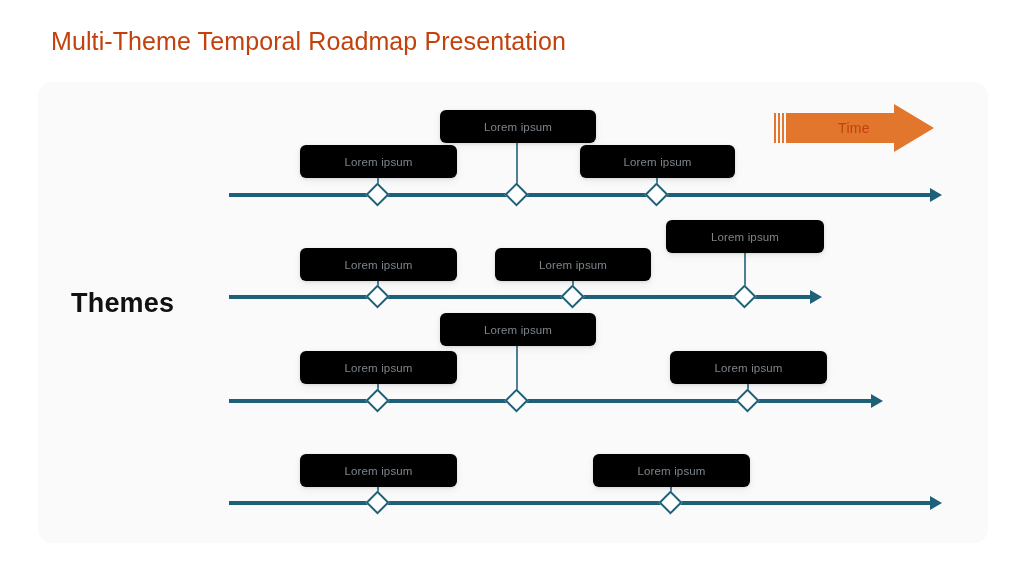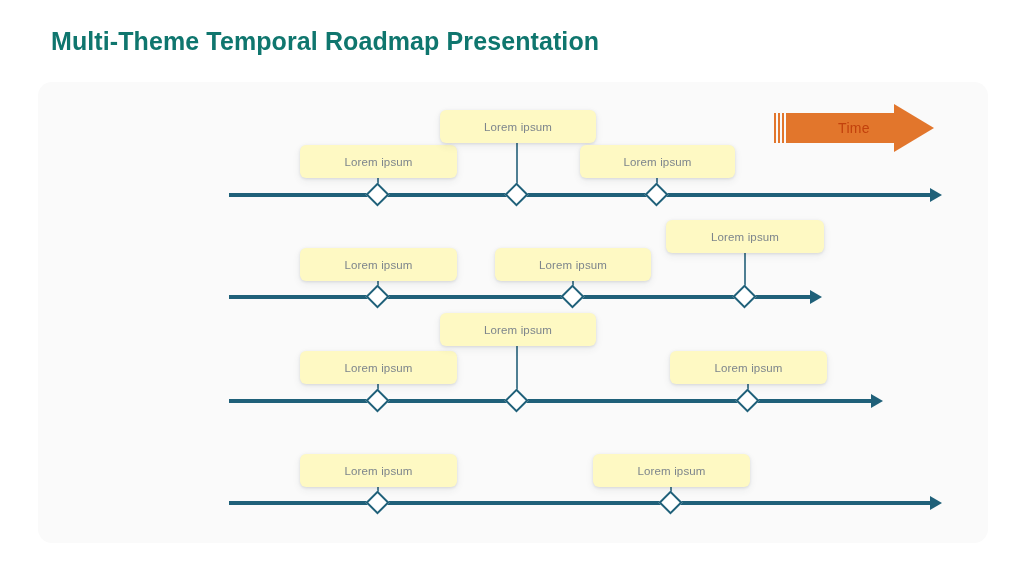--- a/index.html
+++ b/index.html
@@ -17,22 +17,22 @@
     position: relative;
     width: 1024px;
     height: 576px;
     background: #ffffff;
   }
   .slide-title {
     position: absolute;
     left: 51px;
     top: 27px;
     font-size: 25px;
-    font-weight: 700;
-    color: #0f766e;
+    font-weight: 400;
+    color: #c2410c;
     letter-spacing: 0.1px;
     white-space: nowrap;
     text-align: center;
   }
   .panel {
     position: absolute;
     left: 38px;
     top: 82px;
     width: 950px;
     height: 461px;
@@ -119,21 +119,21 @@
     transform: rotate(45deg);
   }
   .stem {
     position: absolute;
     width: 1.4px;
     background: #4f7f93;
   }
   .card {
     position: absolute;
     height: 33px;
-    background: #fef9c3;
+    background: #000000;
     border-radius: 6px;
     box-shadow: 0 1px 3px rgba(40,50,60,0.13), 0 3px 8px rgba(40,50,60,0.07);
     display: flex;
     align-items: center;
     justify-content: center;
   }
   .card-label {
     font-size: 11.5px;
     color: #7d858c;
     letter-spacing: 0.15px;
@@ -142,20 +142,21 @@
 </style>
 </head>
 <body>
 
 <div class="slide">
 
   <div class="slide-title">Multi-Theme Temporal Roadmap Presentation</div>
 
   <div class="panel"></div>
 
+  <div class="themes-label">Themes</div>
 
   <div class="time-arrow">
     <div class="time-arrow-body"></div>
     <div class="time-arrow-head"></div>
     <div class="time-stripe s1"></div>
     <div class="time-stripe s2"></div>
     <div class="time-stripe s3"></div>
     <div class="time-label">Time</div>
   </div>
 

